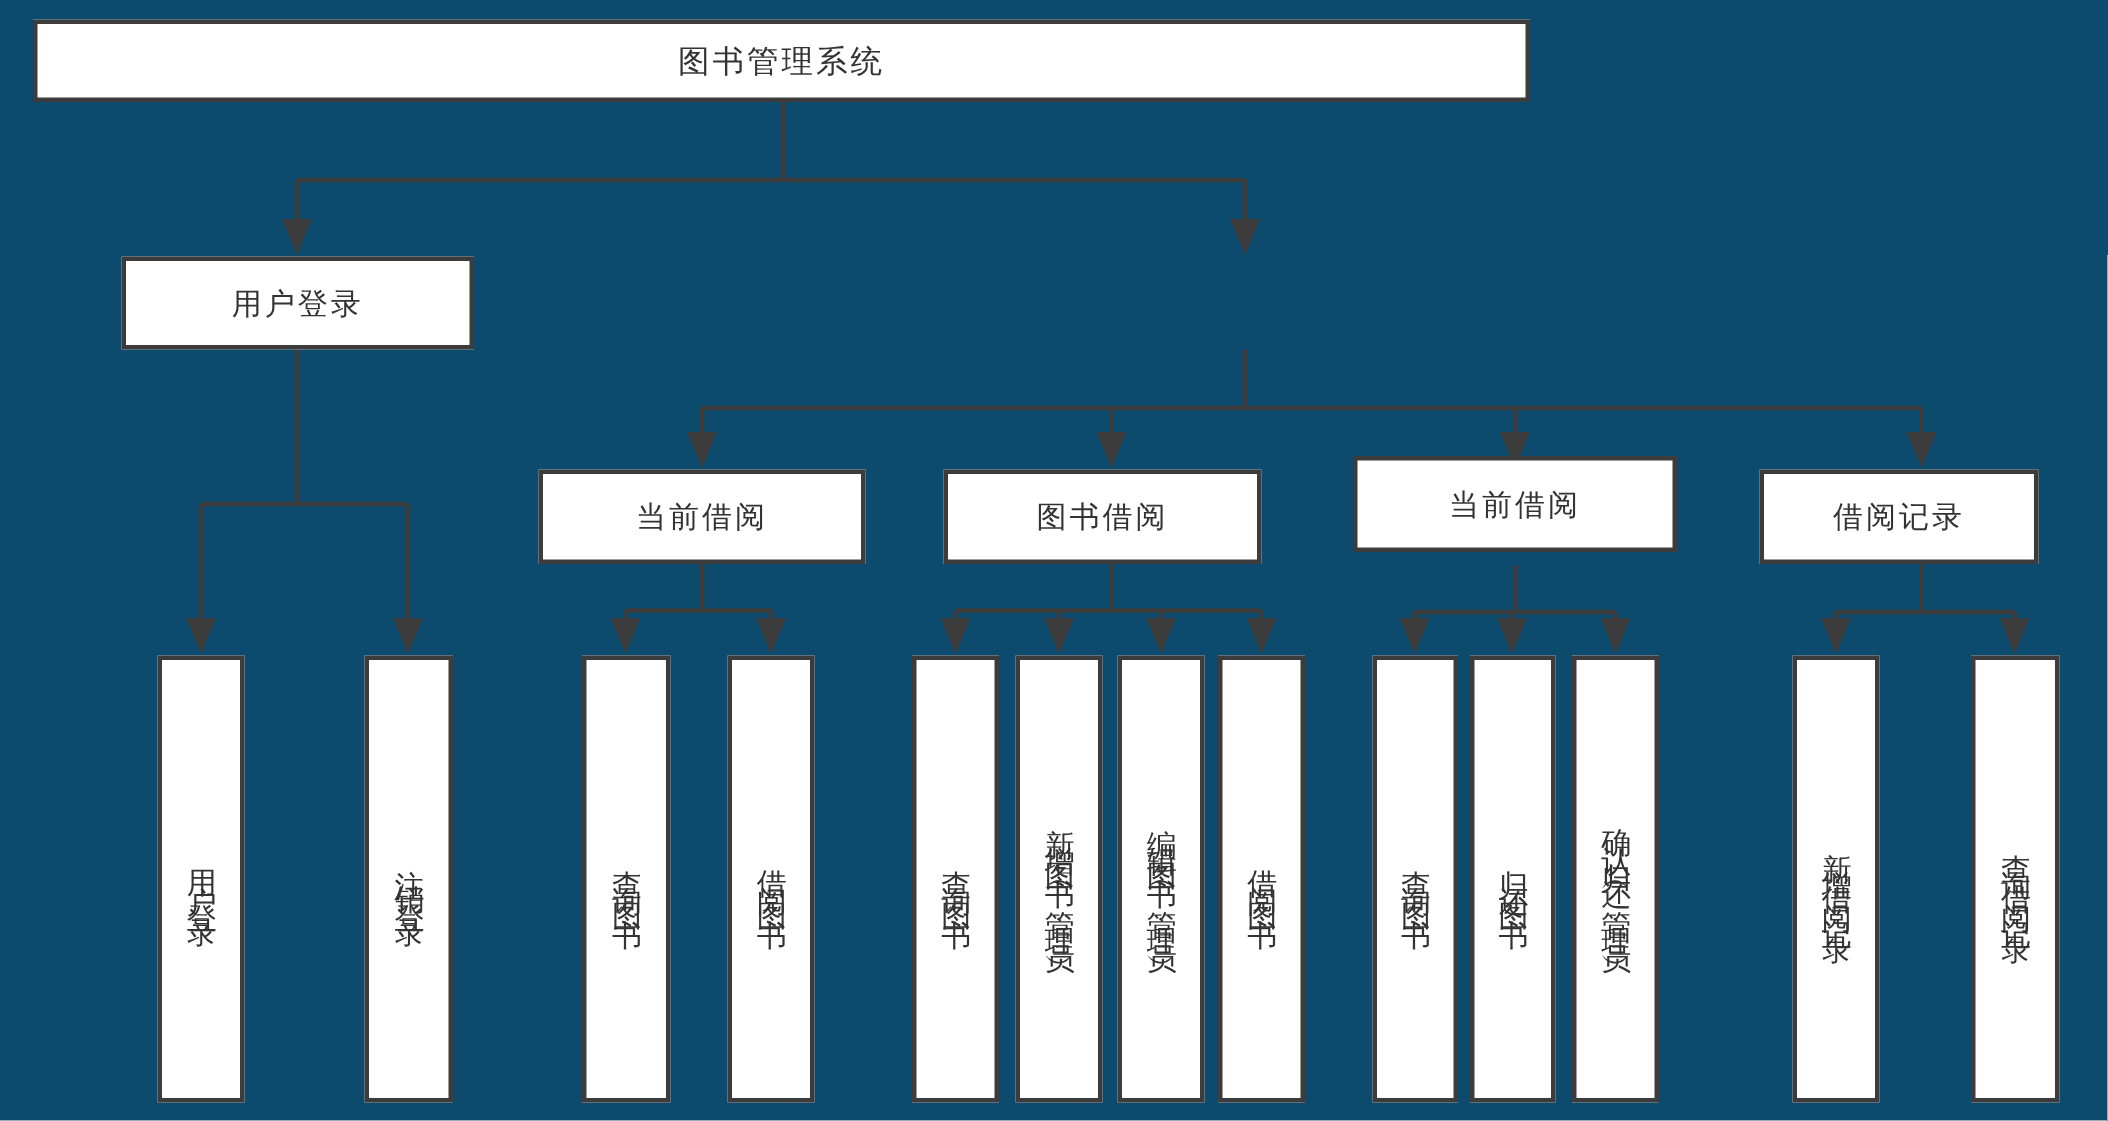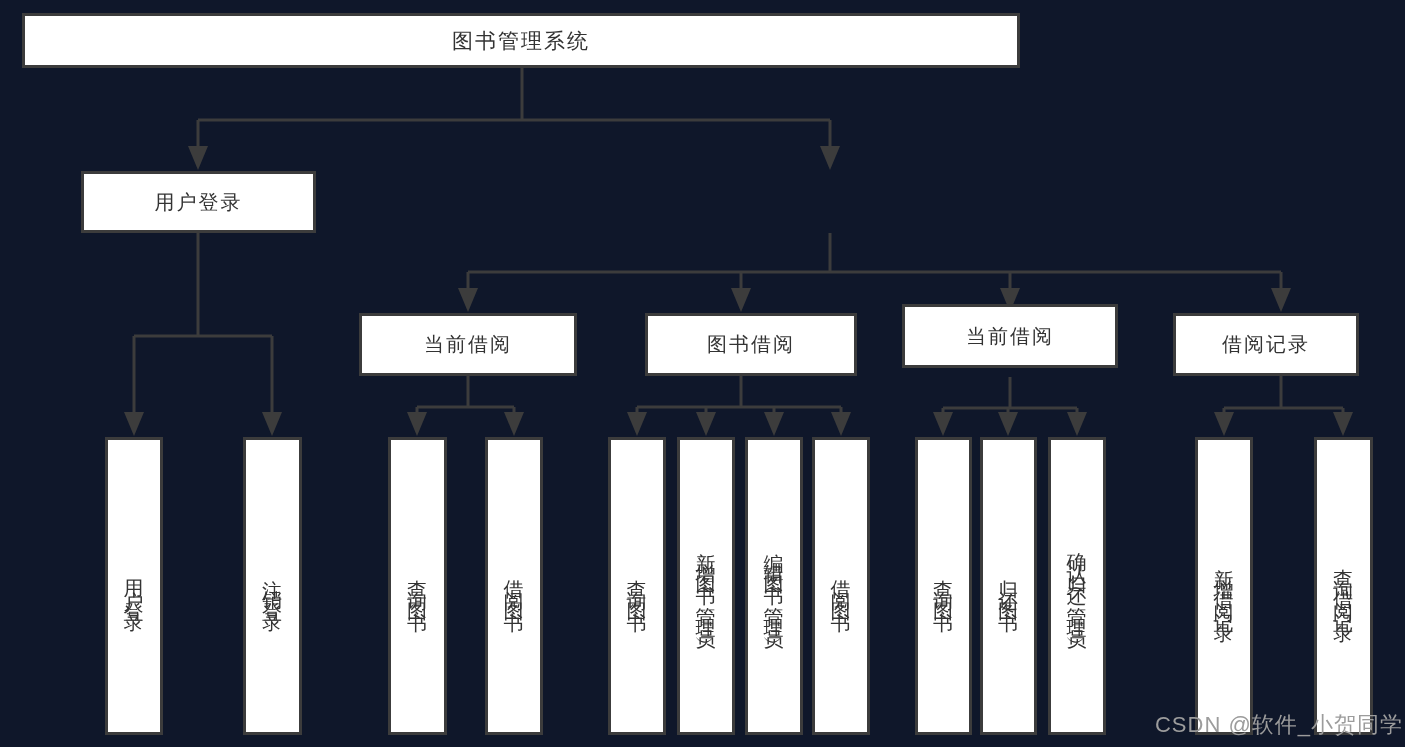--- a/index.html
+++ b/index.html
@@ -1,17 +1,17 @@
 <!DOCTYPE html>
 <html><head>
 <meta charset="utf-8">
 <style>
   html,body{margin:0;padding:0;background:#ffffff;}
   #canvas{
-    position:relative;width:1405px;height:747px;background:#0f172a;overflow:hidden;
+    position:relative;width:1405px;height:747px;background:#0c4a6e;overflow:hidden;
     font-family:"Liberation Sans","DejaVu Sans",sans-serif;color:#333333;
   }
   #wires{position:absolute;left:0;top:0;z-index:1;}
   .node{
     position:absolute;box-sizing:border-box;background:#ffffff;
     border:3px solid #3c3c3c;display:flex;align-items:center;justify-content:center;
     z-index:2;
   }
   .hnode{font-size:20px;letter-spacing:2px;white-space:nowrap;}
   .root{font-size:21px;}
@@ -59,21 +59,21 @@
       <polygon points="1214,412 1234,412 1224,436"></polygon>
       <polygon points="1333,412 1353,412 1343,436"></polygon>
     </g>
   </svg>
 
   <div class="node hnode root" style="left:22px;top:13px;width:998px;height:55px">图书管理系统</div>
 
   <div class="node hnode" style="left:81px;top:171px;width:235px;height:62px">用户登录</div>
 
   <div class="node hnode" style="left:359px;top:313px;width:218px;height:63px">当前借阅</div>
-  <div class="node hnode" style="left:645px;top:313px;width:212px;height:63px">图书借阅</div>
+  <div class="node hnode" style="left:629px;top:313px;width:212px;height:63px">图书借阅</div>
   <div class="node hnode" style="left:902px;top:304px;width:216px;height:64px">当前借阅</div>
   <div class="node hnode" style="left:1173px;top:313px;width:186px;height:63px">借阅记录</div>
 
   <div class="node leaf" style="left:105px;width:58px">
     <span class="vtext">用户登录</span>
   </div>
   <div class="node leaf" style="left:243px;width:59px">
     <span class="vtext">注销登录</span>
   </div>
   <div class="node leaf" style="left:388px;width:59px">
@@ -103,15 +103,14 @@
   <div class="node leaf" style="left:1048px;width:58px">
     <span class="vtext">确认归还（管理员）</span>
   </div>
   <div class="node leaf" style="left:1195px;width:58px">
     <span class="vtext">新增借阅记录</span>
   </div>
   <div class="node leaf" style="left:1314px;width:59px">
     <span class="vtext">查询借阅记录</span>
   </div>
 
-  <div id="watermark">CSDN @软件_小贺同学</div>
 
 </div>
 
 </body></html>

